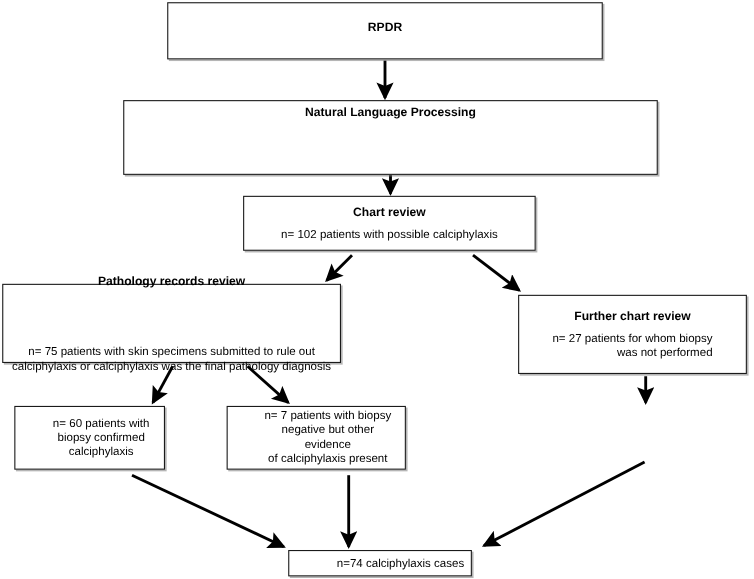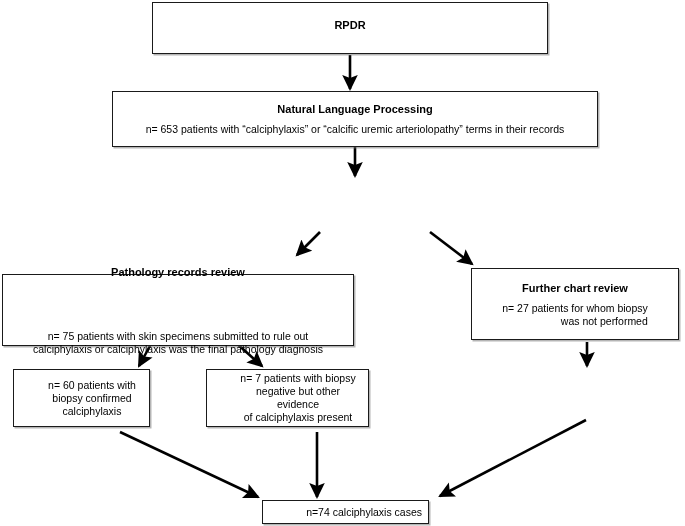--- a/index.html
+++ b/index.html
@@ -75,27 +75,30 @@
         <line x1="120" y1="432" x2="258" y2="497" marker-end="url(#arrowhead)"></line>
         <line x1="317" y1="432" x2="317" y2="497" marker-end="url(#arrowhead)"></line>
         <line x1="586" y1="420" x2="440" y2="496" marker-end="url(#arrowhead)"></line>
       </g>
   </svg>
 
   <div class="node" style="left: 152px; top: 2px; width: 396px; height: 52px;">
     <div class="title">RPDR</div>
   </div>
 
-  <div class="node" style="left: 112px; top: 91px; width: 486px; height: 56px;">
+  <div class="node" style="left: 112px; top: 91px; width: 486px; height: 68px; justify-content: space-between;">
     <div class="title">Natural Language Processing</div>
-    <div class="body">n= 653 patients with “calciphylaxis” or “calcific uremic arteriolopathy” terms in their records</div>
   </div>
 
+  <div class="node" style="left: 221px; top: 178px; width: 266px; height: 50px;">
+    <div class="title">Chart review</div>
+    <div class="body">n= 102 patients with possible calciphylaxis</div>
+  </div>
 
-  <div class="node" style="left: 2px; top: 274px; width: 352px; height: 72px; gap: 44px;">
+  <div class="node" style="left: 2px; top: 258px; width: 308px; height: 72px; gap: 44px;">
     <div class="title">Pathology records review</div>
     <div class="body">n= 75 patients with skin specimens submitted to rule out
 calciphylaxis or calciphylaxis was the final pathology diagnosis</div>
   </div>
 
   <div class="node" style="left: 471px; top: 268px; width: 208px; height: 72px; text-align: right;">
     <div class="title">Further chart review</div>
     <div class="body">n= 27 patients for whom biopsy
 was not performed</div>
   </div>

